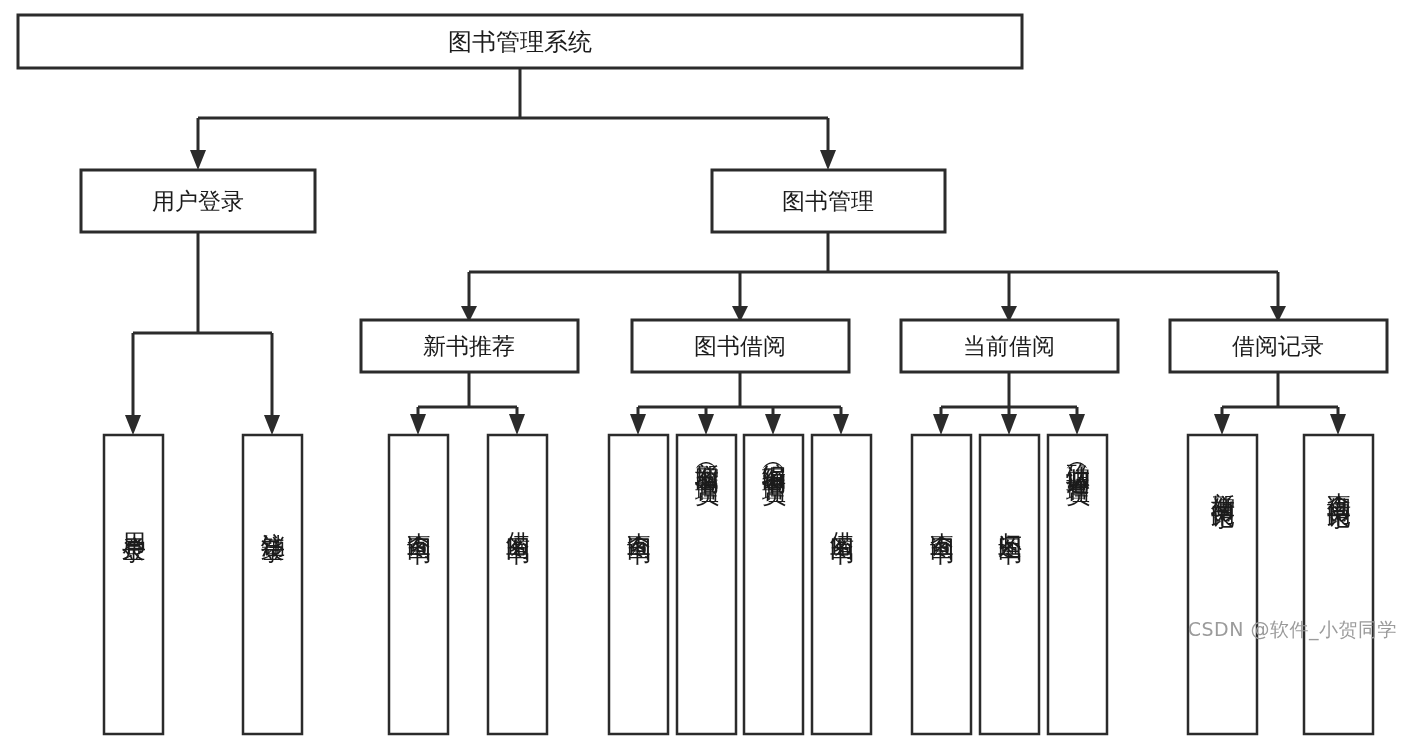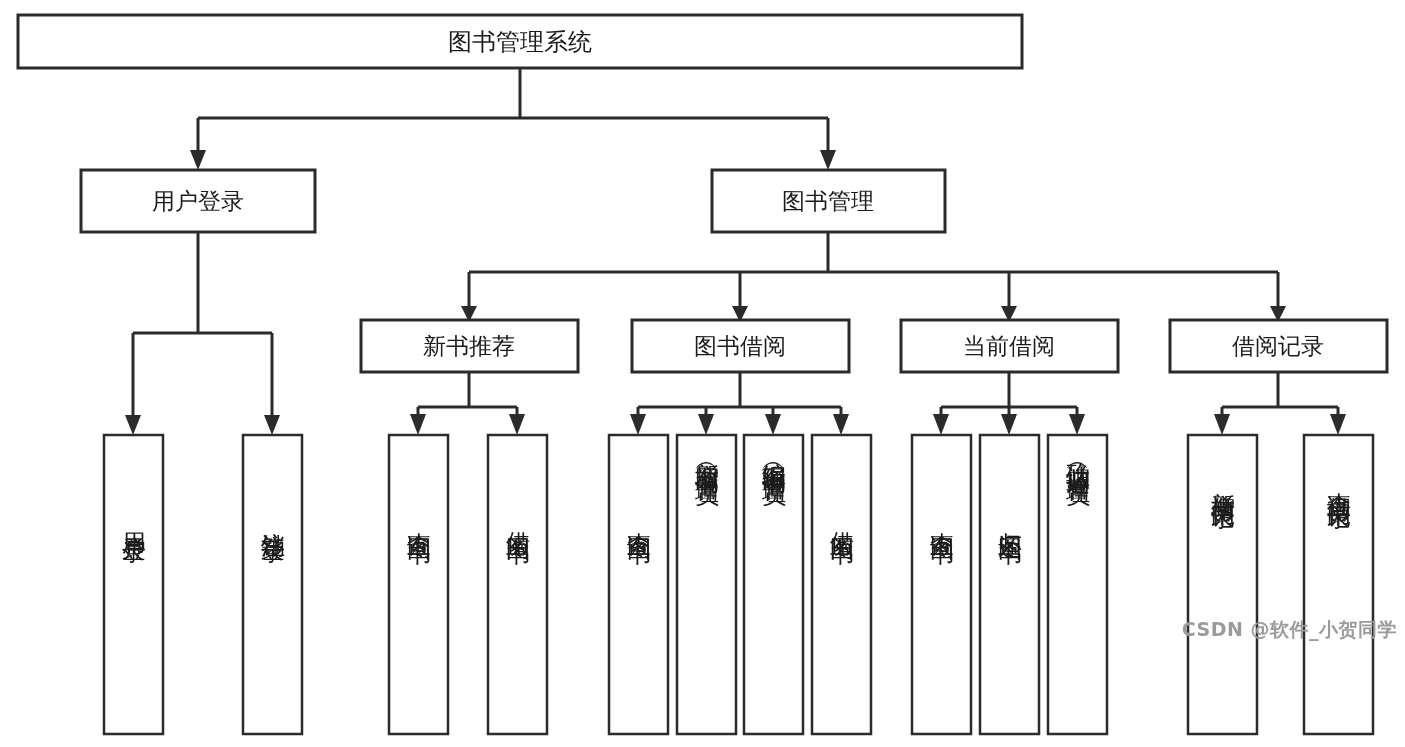--- a/index.html
+++ b/index.html
@@ -78,21 +78,20 @@
   }
   .watermark {
     position: absolute;
     right: 8px;
     bottom: 4px;
     font-family: "DejaVu Sans", "Liberation Sans", sans-serif;
     font-size: 19px;
     color: #9b9b9b;
     letter-spacing: 0.5px;
     white-space: nowrap;
-    font-weight: bold;
   }
 </style>
 </head>
 <body>
 
 <div id="diagram-root">
 
   <svg id="diagram-canvas" viewBox="0 0 1405 747">
 
     <g>

